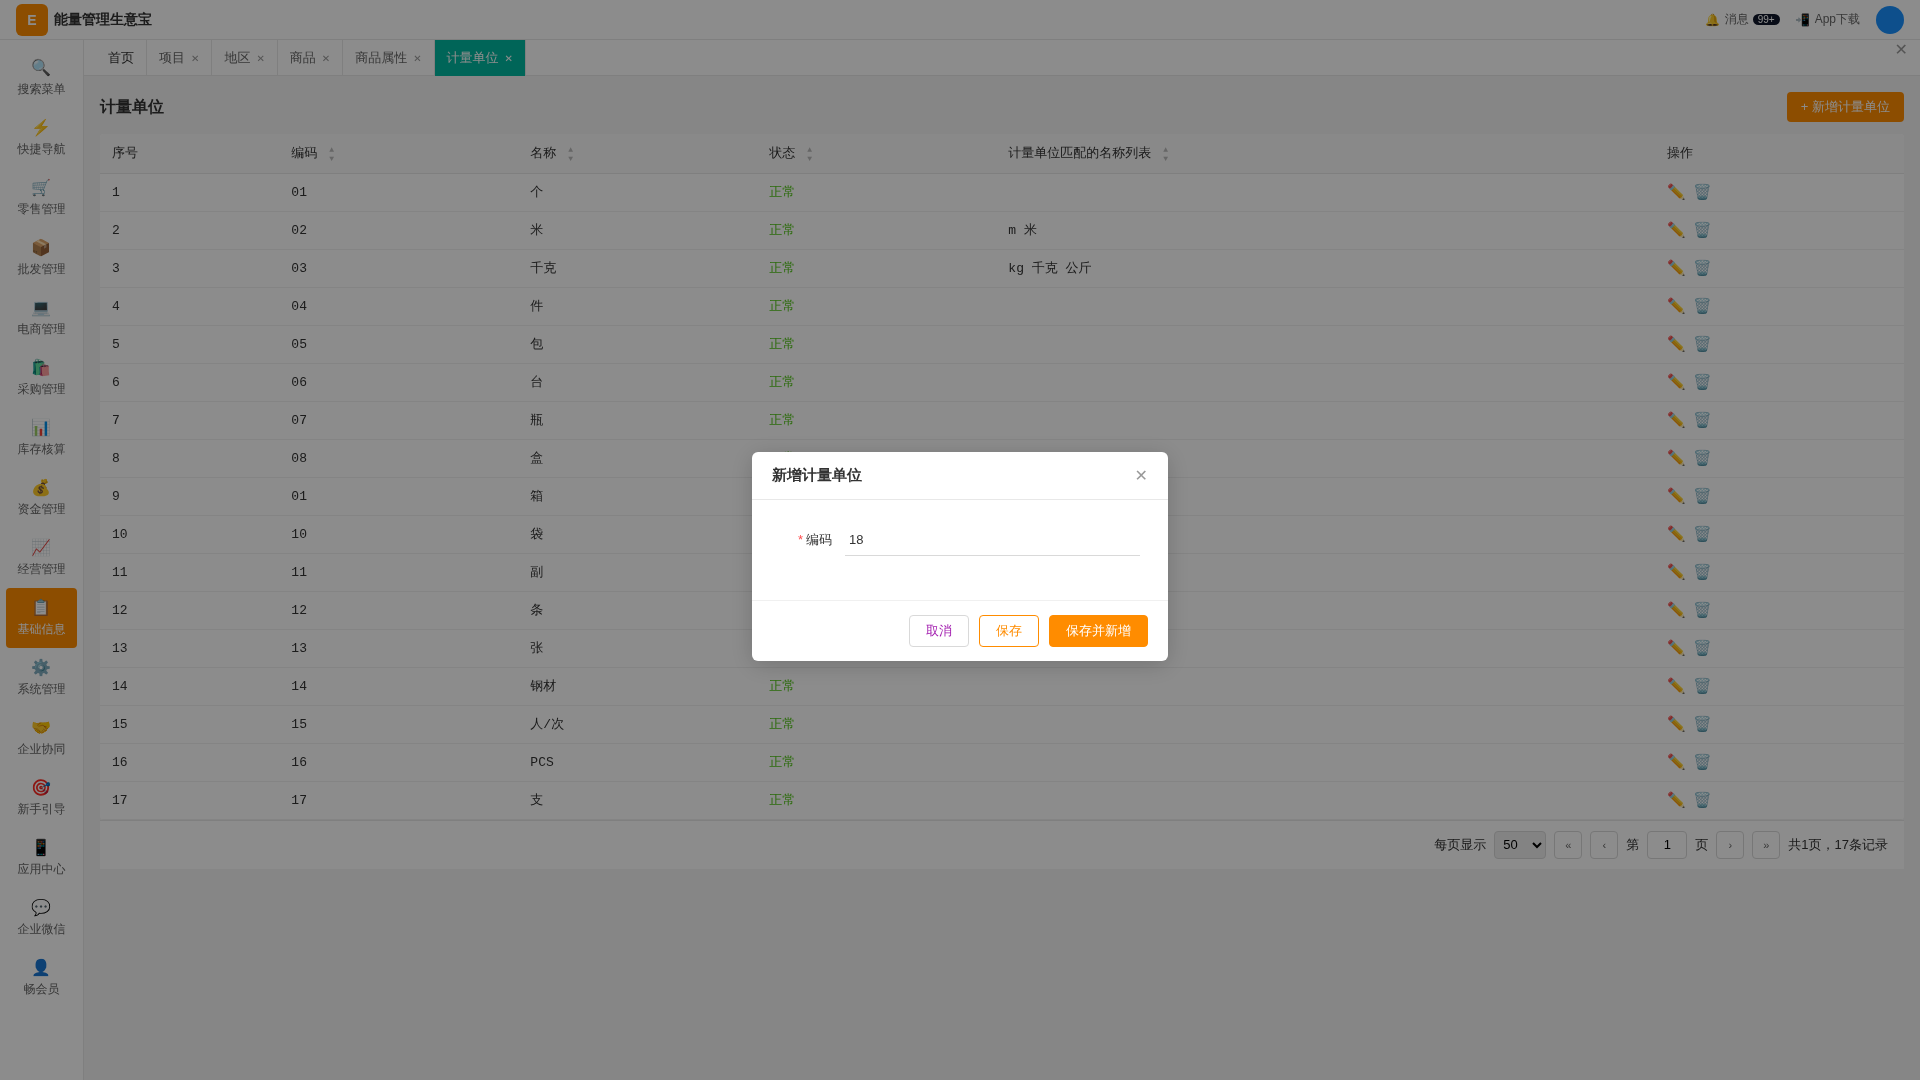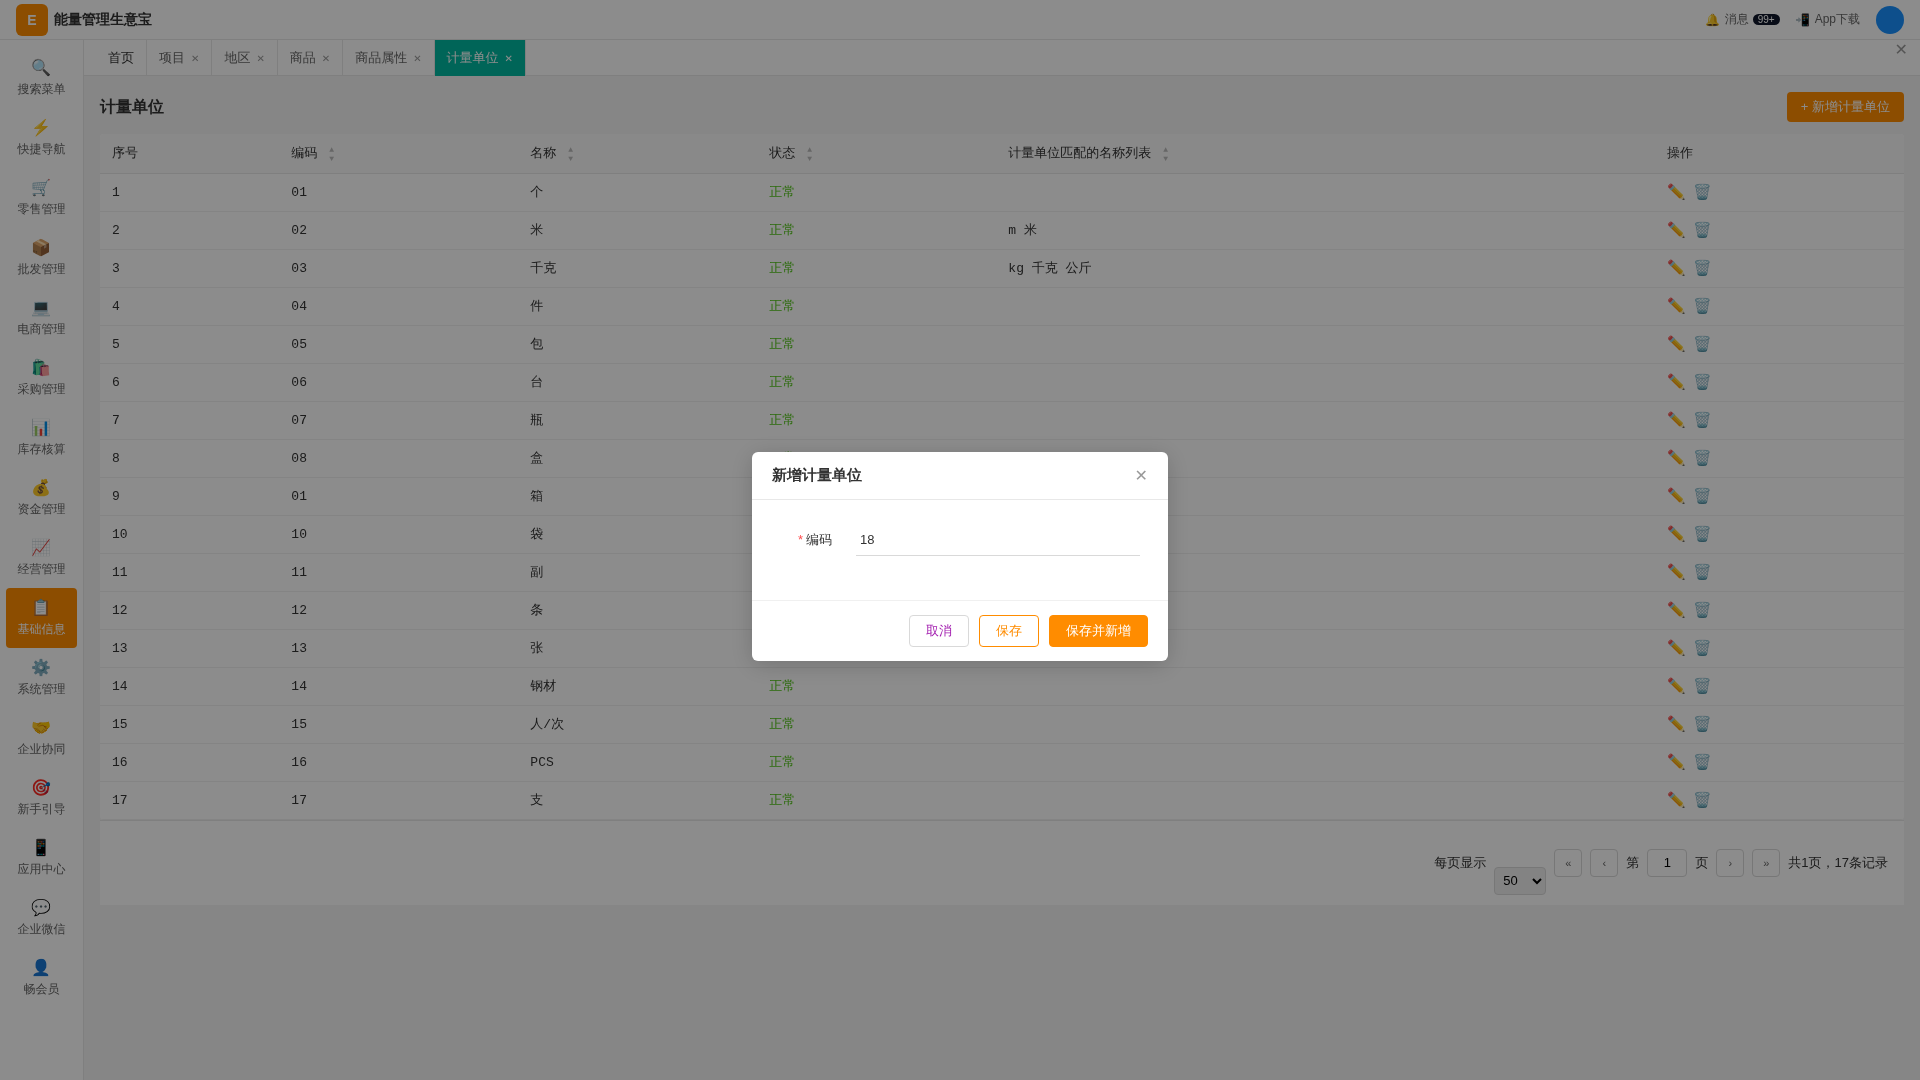--- a/index.html
+++ b/index.html
@@ -50,30 +50,30 @@
     td { padding: 9px 12px; border-bottom: 1px solid #f0f0f0; color: #333; font-size: 13px; }
     .status-normal { color: #52c41a; }
     .action-btns { display: flex; gap: 8px; align-items: center; }
     .action-btn { color: #1890ff; cursor: pointer; font-size: 15px; }
     .action-btn.delete { color: #ff4d4f; }
 
     
     .pagination-bar { background: #fff; border-top: 1px solid #e8e8e8; padding: 10px 16px; display: flex; align-items: center; justify-content: flex-end; gap: 8px; font-size: 13px; }
     .pag-btn { width: 28px; height: 28px; border: 1px solid #d9d9d9; background: #fff; border-radius: 4px; cursor: pointer; display: flex; align-items: center; justify-content: center; font-size: 11px; color: #666; }
     .pag-input { width: 40px; height: 28px; border: 1px solid #d9d9d9; border-radius: 4px; text-align: center; font-size: 13px; }
-    .pag-select { height: 28px; border: 1px solid #d9d9d9; border-radius: 4px; font-size: 13px; padding: 0 4px; margin-top: 36px; }
+    .pag-select { height: 28px; border: 1px solid #d9d9d9; border-radius: 4px; font-size: 13px; padding: 0 4px; }
 
     
     .modal-overlay { position: fixed; top: 0; left: 0; width: 1920px; height: 1080px; background: rgba(0,0,0,0.45); display: flex; align-items: center; justify-content: center; z-index: 1000; }
     .modal { background: #fff; border-radius: 6px; width: 416px; box-shadow: 0 4px 24px rgba(0,0,0,0.18); overflow: hidden; margin-top: 32px; }
     .modal-header { padding: 14px 20px; border-bottom: 1px solid #e8e8e8; display: flex; align-items: center; justify-content: space-between; }
     .modal-title { font-size: 15px; font-weight: bold; color: #333; }
     .modal-close { cursor: pointer; font-size: 16px; color: #999; border: none; background: none; }
     .modal-body { padding: 24px 28px; }
-    .form-row { display: flex; align-items: center; margin-bottom: 20px; gap: 16px; }
+    .form-row { display: flex; align-items: center; margin-bottom: 20px; gap: 5px; }
     .form-label { min-width: 60px; text-align: right; font-size: 13px; color: #333; padding-right: 8px; }
     .form-label .required { color: #ff4d4f; margin-right: 3px; }
     .form-input { flex: 1; height: 32px; border: none; border-bottom: 1px solid #d9d9d9; outline: none; font-size: 13px; padding: 0 4px; color: #333; background: transparent; }
     .form-input.active-input { border-bottom: 1px solid #ff8c00; }
     .form-input::placeholder { color: #bbb; }
     .modal-footer { padding: 14px 20px; border-top: 1px solid #f0f0f0; display: flex; align-items: center; justify-content: flex-end; gap: 10px; }
     .btn-cancel { background: #fff; border: 1px solid #d9d9d9; color: #a21caf; padding: 6px 16px; border-radius: 4px; cursor: pointer; font-size: 13px; }
     .btn-save { background: #fff; border: 1px solid #ff8c00; color: #ff8c00; padding: 6px 16px; border-radius: 4px; cursor: pointer; font-size: 13px; }
     .btn-save-new { background: #ff8c00; border: 1px solid #ff8c00; color: #fff; padding: 6px 16px; border-radius: 4px; cursor: pointer; font-size: 13px; }
   </style>

